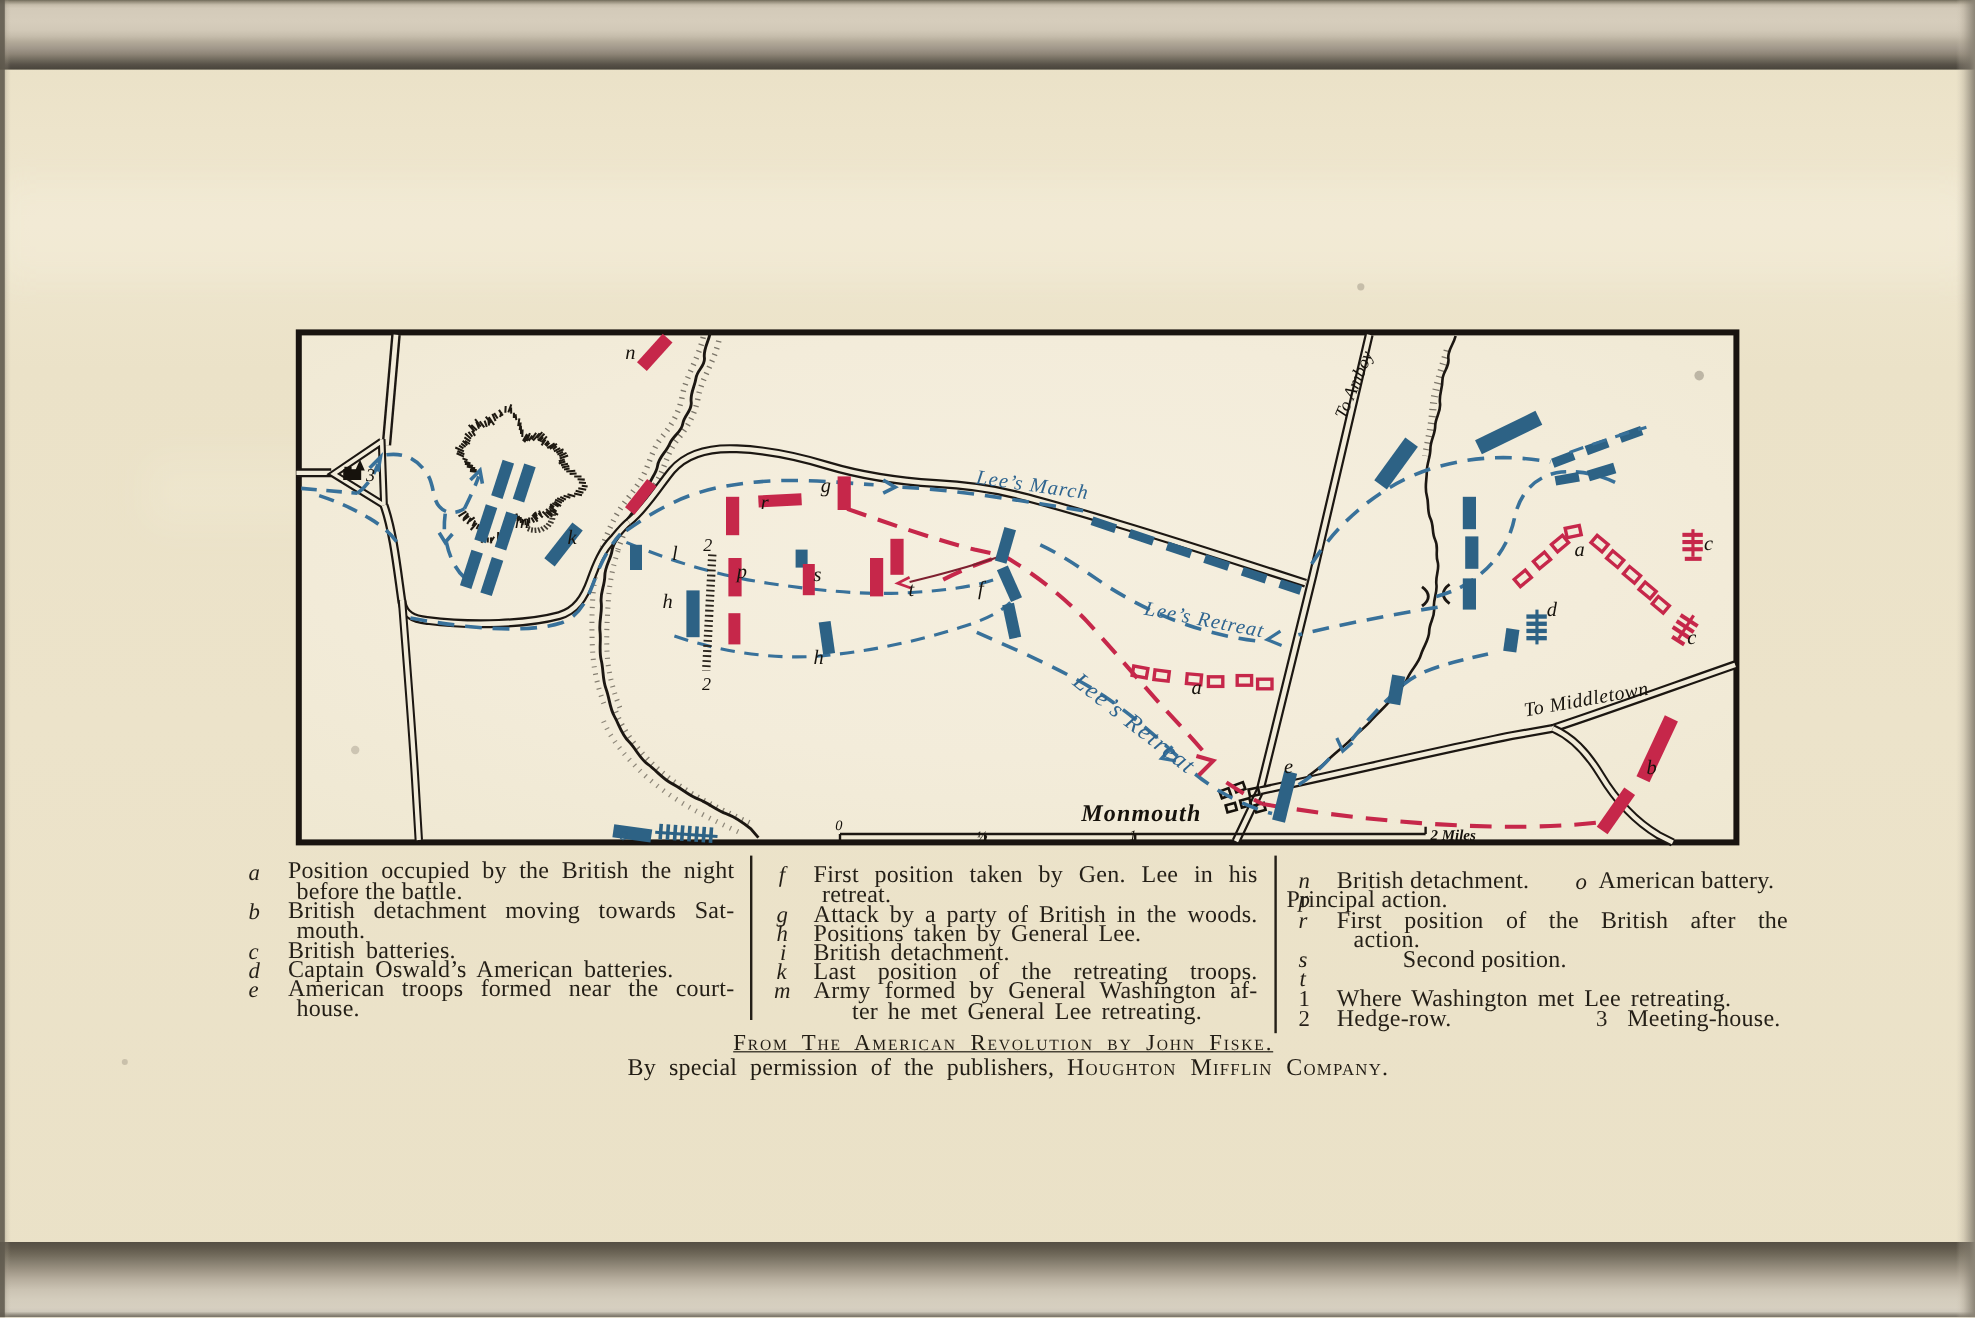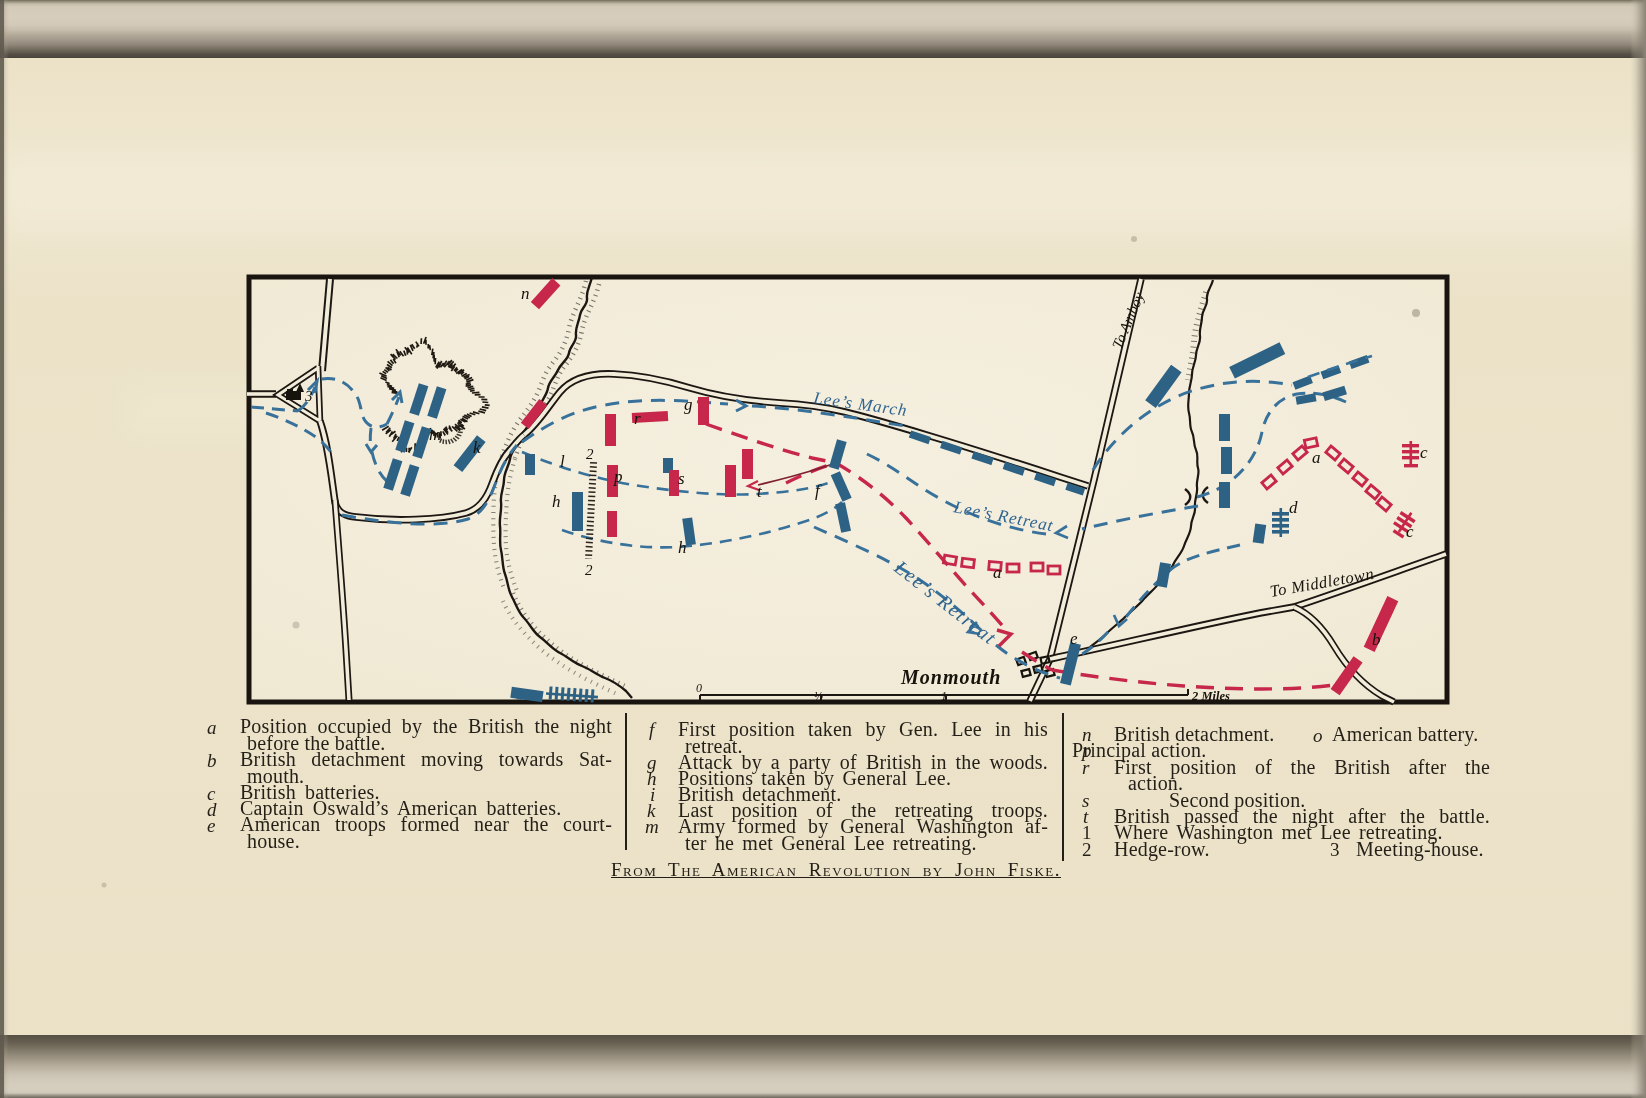--- a/index.html
+++ b/index.html
@@ -414,38 +414,38 @@
 <div class="key" style="left:647px;top:800px;">k</div>
 <div class="key" style="left:645px;top:816px;">m</div>
 
 <div class="leg jl jus" style="left:678px;top:719px;width:370px;">First position taken by Gen. Lee in his</div>
 <div class="leg" style="left:685px;top:736px;">retreat.</div>
 <div class="leg jl jus" style="left:678px;top:752px;width:370px;">Attack by a party of British in the woods.</div>
 <div class="leg" style="left:678px;top:768px;word-spacing:3px;">Positions taken by General Lee.</div>
 <div class="leg" style="left:678px;top:784px;word-spacing:3px;">British detachment.</div>
 <div class="leg jl jus" style="left:678px;top:816px;width:370px;">Army formed by General Washington af-</div>
 <div class="leg jl jus" style="left:678px;top:800px;width:370px;">Last position of the retreating troops.</div>
-<div class="leg" style="left:685px;top:833px;word-spacing:3px;">ter he met General Lee retreating.</div>
+<div class="leg" style="left:710px;top:833px;word-spacing:3px;">ter he met General Lee retreating.</div>
 
 <div class="key" style="left:1082px;top:724px;">n</div>
 <div class="key" style="left:1082px;top:740px;">p</div>
 <div class="key" style="left:1082px;top:757px;">r</div>
 <div class="key" style="left:1082px;top:790px;">s</div>
 <div class="key" style="left:1083px;top:806px;">t</div>
 <div class="key" style="left:1082px;top:822px;font-style:normal;">1</div>
 <div class="key" style="left:1082px;top:839px;font-style:normal;">2</div>
 
 <div class="leg" style="left:1114px;top:724px;">British detachment.</div>
 <div class="key" style="left:1313px;top:725px;">o</div>
 <div class="leg" style="left:1332px;top:724px;">American battery.</div>
 <div class="leg" style="left:1072px;top:740px;">Principal action.</div>
 <div class="leg jl jus" style="left:1114px;top:757px;width:376px;">First position of the British after the</div>
 <div class="leg" style="left:1128px;top:773px;">action.</div>
 <div class="leg" style="left:1169px;top:790px;">Second position.</div>
-<div class="leg jl jus" style="left:1114px;top:806px;width:376px;">British passed the night after the battle.</div>
 <div class="leg" style="left:1114px;top:822px;word-spacing:3px;">Where Washington met Lee retreating.</div>
 <div class="leg" style="left:1114px;top:839px;">Hedge-row.</div>
 <div class="key" style="left:1330px;top:839px;font-style:normal;">3</div>
 <div class="leg" style="left:1356px;top:839px;">Meeting-house.</div>
 
 <div class="lbl" style="left:611px;top:859px;font-size:19px;font-variant:small-caps;letter-spacing:1.5px;word-spacing:5px;white-space:nowrap;text-decoration:underline;">From The American Revolution by John Fiske.</div>
 
+<div class="lbl" style="left:523px;top:879px;font-size:20px;word-spacing:5.5px;letter-spacing:0.2px;white-space:nowrap;">By special permission of the publishers, <span style="font-variant:small-caps;letter-spacing:1px;">Houghton Mifflin Company</span>.</div>
 </div>
 
 </body></html>

